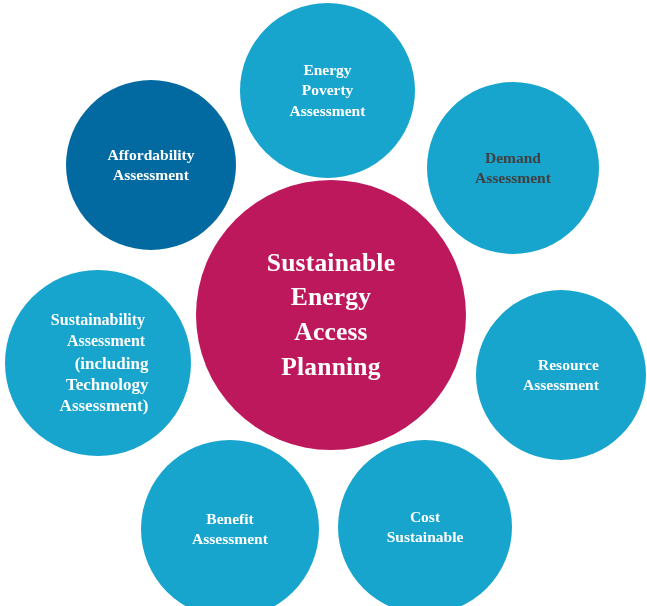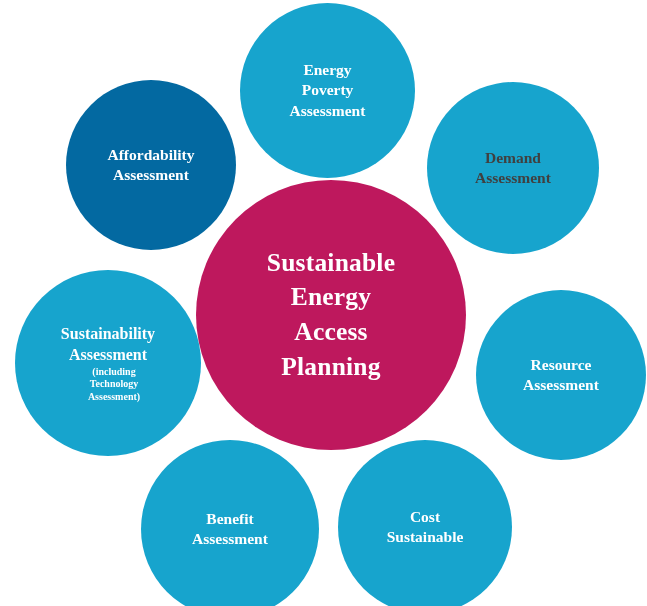--- a/index.html
+++ b/index.html
@@ -62,29 +62,30 @@
     font-size: 15.5px;
   }
   #node-demand {
     left: 427px;
     top: 82px;
     width: 172px;
     height: 172px;
     font-size: 15.5px;
   }
   #node-sustainability {
-    left: 15px;
+    left: 5px;
     top: 270px;
     width: 186px;
     height: 186px;
     font-size: 16px;
+    text-align: right;
   }
   #node-sustainability .sub {
     display: block;
-    font-size: 10px;
+    font-size: 17px;
     line-height: 1.26;
     white-space: pre-line;
     margin-top: 1px;
     margin-left: 12px;
   }
   #node-resource {
     left: 476px;
     top: 290px;
     width: 170px;
     height: 170px;
@@ -134,21 +135,21 @@
   </div>
 
   <div class="node" id="node-sustainability" style="background: rgb(23, 164, 205); color: rgb(255, 255, 255);">
     <span class="label">Sustainability
 Assessment</span>
     <span class="sub">(including
 Technology
 Assessment)</span>
   </div>
 
-  <div class="node" id="node-resource" style="background: rgb(23, 164, 205); color: rgb(255, 255, 255);">
+  <div class="node" id="node-resource" style="background: rgb(23, 164, 205); color: rgb(255, 255, 255); text-align: right;">
     <span class="label">Resource
 Assessment</span>
   </div>
 
   <div class="node" id="node-benefit" style="background: rgb(23, 164, 205); color: rgb(255, 255, 255);">
     <span class="label">Benefit
 Assessment</span>
   </div>
 
   <div class="node" id="node-cost" style="background: rgb(23, 164, 205); color: rgb(255, 255, 255);">

